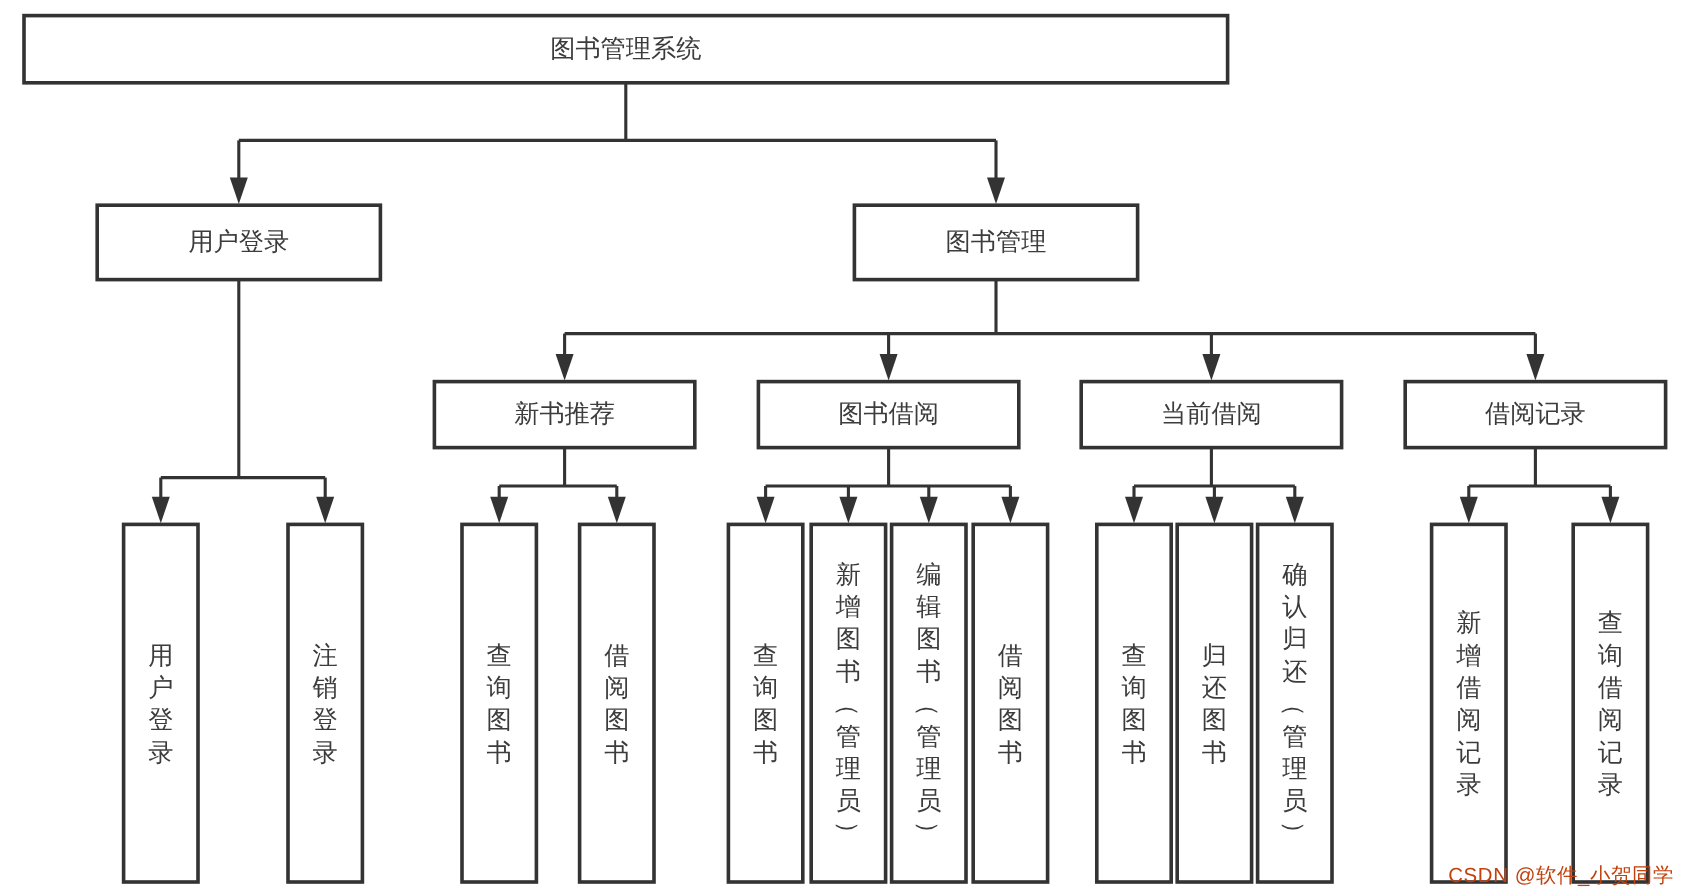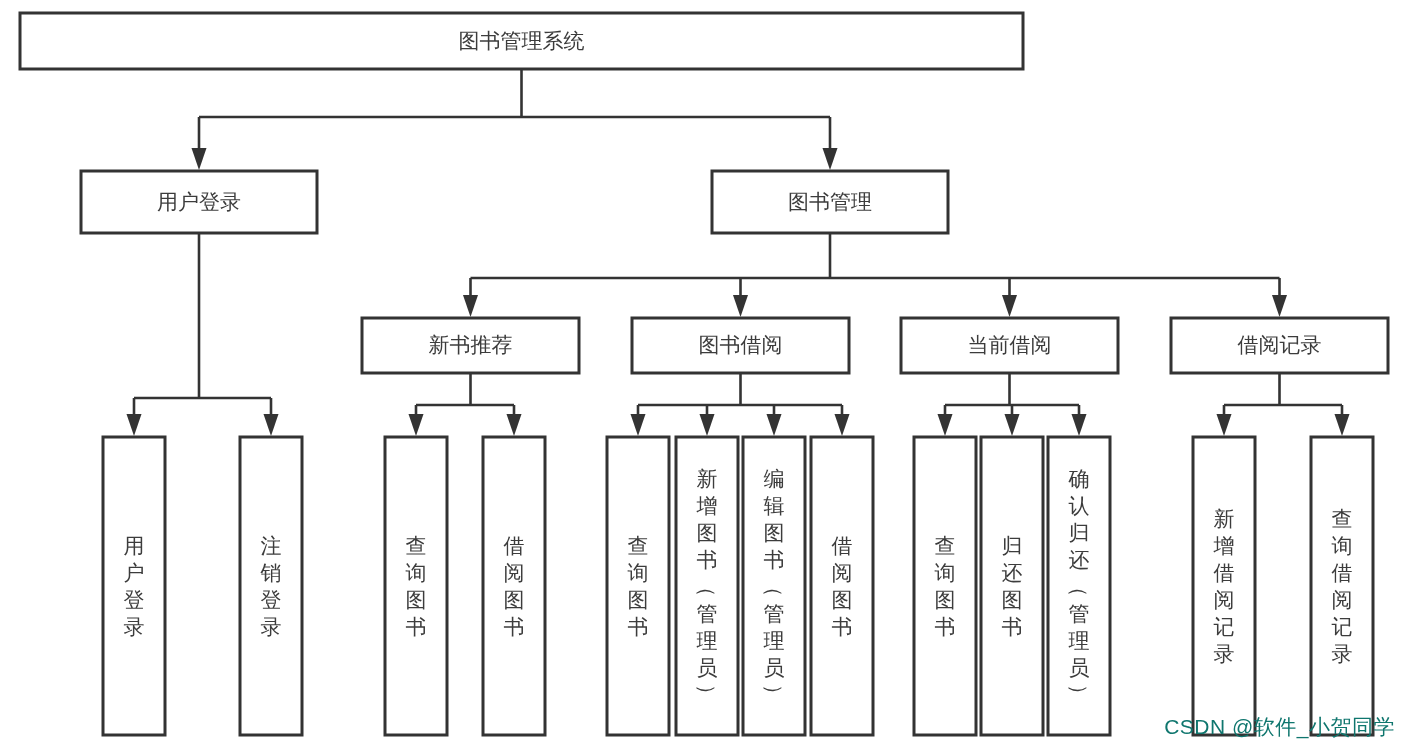--- a/index.html
+++ b/index.html
@@ -35,22 +35,22 @@
     fill:none;
     stroke-linecap:butt;
   }
   .arrow-head{ fill:#333333; }
 
   .watermark{
     position:absolute;
     right:10px;
     bottom:6px;
     font-family:"Liberation Sans","DejaVu Sans",sans-serif;
-    font-size:21px;
-    color:#0f766e;
+    font-size:17px;
+    color:#c2410c;
     white-space:nowrap;
     letter-spacing:0.5px;
     user-select:none;
   }
 </style>
 </head>
 <body>
 
 <div id="diagram-root">
   <svg id="tree-svg" viewBox="0 0 1405 747">

